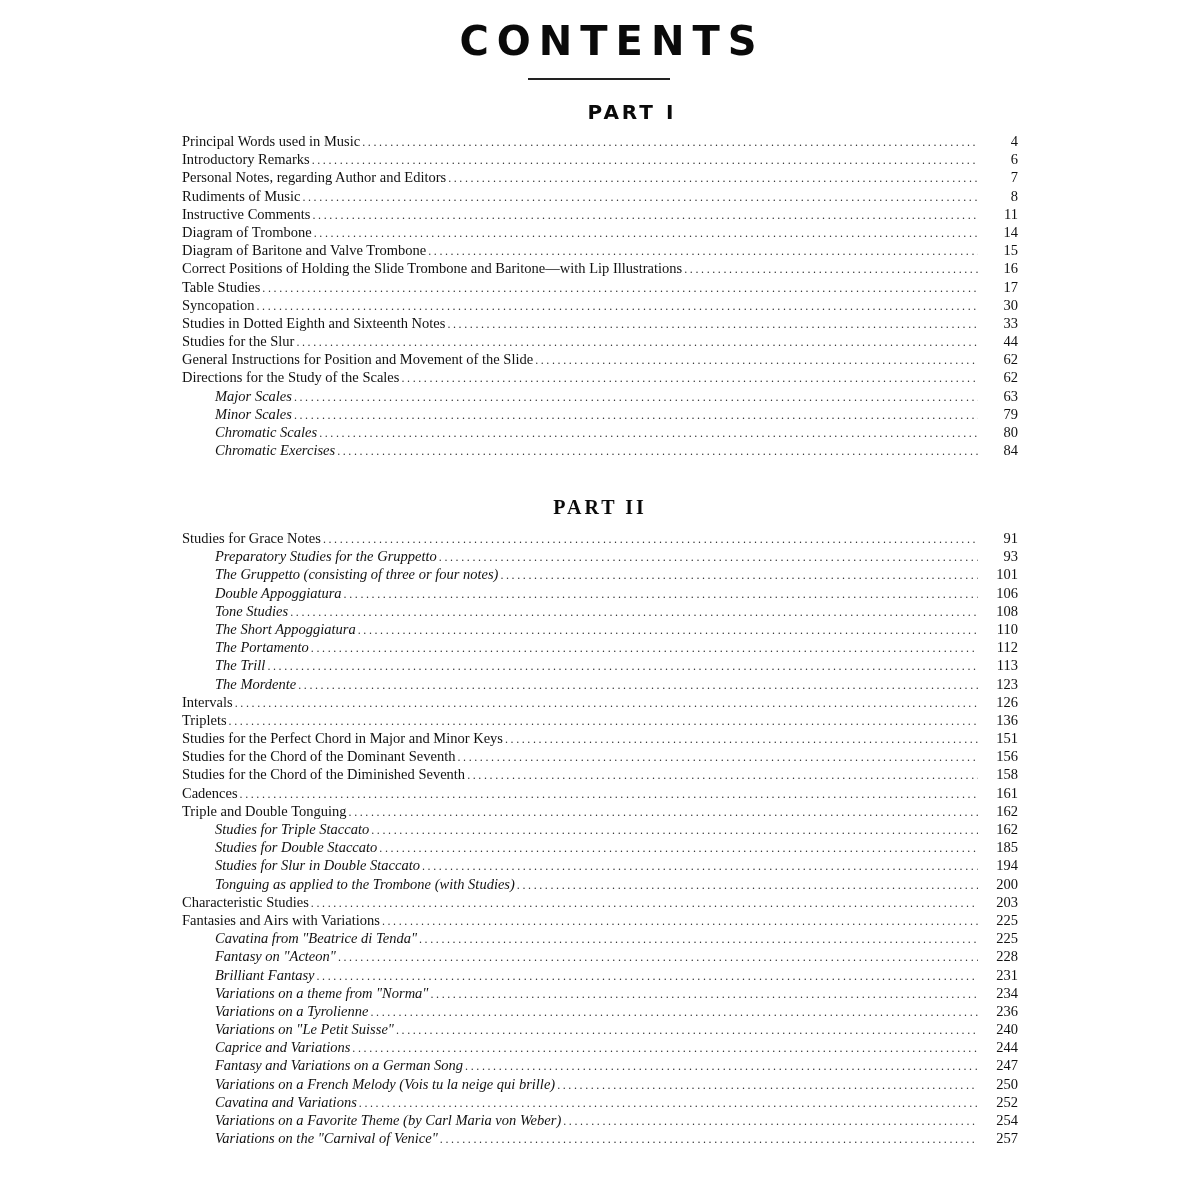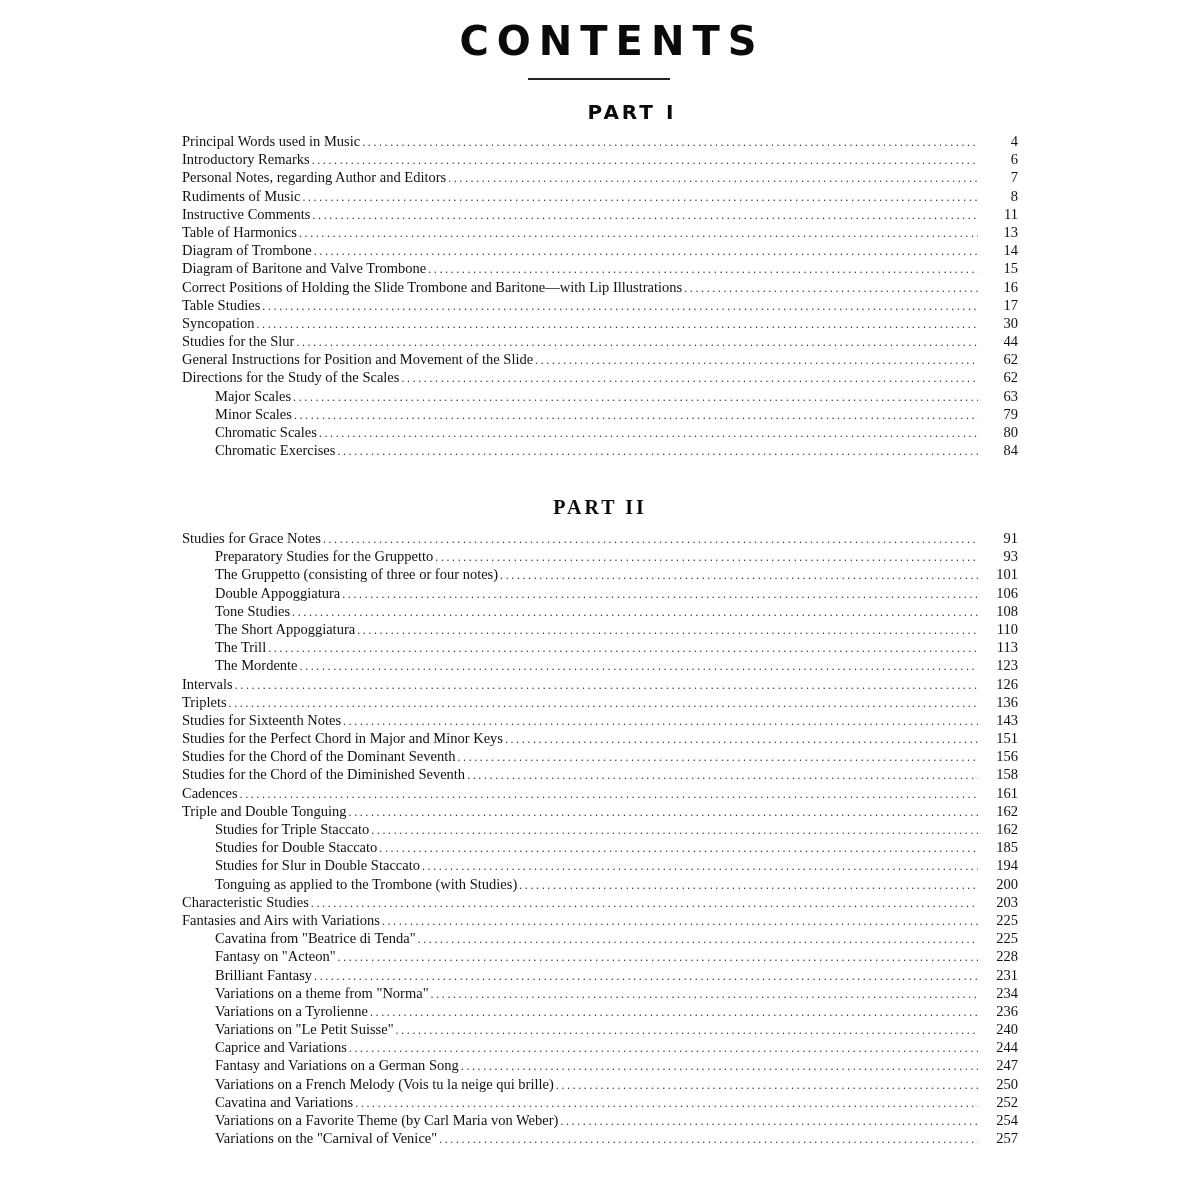--- a/index.html
+++ b/index.html
@@ -19,21 +19,21 @@
   .part-title {
     position: absolute; left: 0; width: 1200px; text-align: center;
     font-family: "DejaVu Sans", "Liberation Sans", sans-serif; font-weight: bold;
     font-size: 20px; letter-spacing: 3px; color: #0a0a0a;
   }
   .toc { position: absolute; left: 182px; width: 836px; }
   .row {
     position: relative; height: 18.2px; line-height: 18.2px; font-size: 14.5px;
     display: flex; align-items: baseline; white-space: nowrap;
   }
-  .row.indent .label { padding-left: 33px; }
+  .row.indent .label { padding-left: 33px; font-style: italic; }
   .label { flex: 0 0 auto; background: #fff; padding-right: 2px; }
   .leader {
     flex: 1 1 auto; overflow: hidden; height: 18px;
     margin-right: 40px;
   }
   .leader::before {
     content: ". . . . . . . . . . . . . . . . . . . . . . . . . . . . . . . . . . . . . . . . . . . . . . . . . . . . . . . . . . . . . . . . . . . . . . . . . . . . . . . . . . . . . . . . . . . . . . . . . . . . . . . . . . . . . . . . . . . . . . . . . . . . . . . . . . . . . . . . . . . . . . . . . . . . . . . . . . . . . . . . . . . . . . . . . . . . . . . . . . . . .";
     letter-spacing: -0.2px; font-size: 12px; color: #333;
   }
   .page {
@@ -67,25 +67,20 @@
       <span class="label">Rudiments of Music</span>
       <span class="leader"></span>
       <span class="page">8</span>
     </div>
     <div class="row">
       <span class="label">Instructive Comments</span>
       <span class="leader"></span>
       <span class="page">11</span>
     </div>
     <div class="row">
-      <span class="label">Table of Harmonics</span>
-      <span class="leader"></span>
-      <span class="page">13</span>
-    </div>
-    <div class="row">
       <span class="label">Diagram of Trombone</span>
       <span class="leader"></span>
       <span class="page">14</span>
     </div>
     <div class="row">
       <span class="label">Diagram of Baritone and Valve Trombone</span>
       <span class="leader"></span>
       <span class="page">15</span>
     </div>
     <div class="row">
@@ -95,20 +90,25 @@
     </div>
     <div class="row">
       <span class="label">Table Studies</span>
       <span class="leader"></span>
       <span class="page">17</span>
     </div>
     <div class="row">
       <span class="label">Syncopation</span>
       <span class="leader"></span>
       <span class="page">30</span>
+    </div>
+    <div class="row">
+      <span class="label">Studies in Dotted Eighth and Sixteenth Notes</span>
+      <span class="leader"></span>
+      <span class="page">33</span>
     </div>
     <div class="row">
       <span class="label">Studies for the Slur</span>
       <span class="leader"></span>
       <span class="page">44</span>
     </div>
     <div class="row">
       <span class="label">General Instructions for Position and Movement of the Slide</span>
       <span class="leader"></span>
       <span class="page">62</span>
@@ -166,43 +166,43 @@
       <span class="label">Tone Studies</span>
       <span class="leader"></span>
       <span class="page">108</span>
     </div>
     <div class="row indent">
       <span class="label">The Short Appoggiatura</span>
       <span class="leader"></span>
       <span class="page">110</span>
     </div>
     <div class="row indent">
+      <span class="label">The Portamento</span>
+      <span class="leader"></span>
+      <span class="page">112</span>
+    </div>
+    <div class="row indent">
       <span class="label">The Trill</span>
       <span class="leader"></span>
       <span class="page">113</span>
     </div>
     <div class="row indent">
       <span class="label">The Mordente</span>
       <span class="leader"></span>
       <span class="page">123</span>
     </div>
     <div class="row">
       <span class="label">Intervals</span>
       <span class="leader"></span>
       <span class="page">126</span>
     </div>
     <div class="row">
       <span class="label">Triplets</span>
       <span class="leader"></span>
       <span class="page">136</span>
-    </div>
-    <div class="row">
-      <span class="label">Studies for Sixteenth Notes</span>
-      <span class="leader"></span>
-      <span class="page">143</span>
     </div>
     <div class="row">
       <span class="label">Studies for the Perfect Chord in Major and Minor Keys</span>
       <span class="leader"></span>
       <span class="page">151</span>
     </div>
     <div class="row">
       <span class="label">Studies for the Chord of the Dominant Seventh</span>
       <span class="leader"></span>
       <span class="page">156</span>

